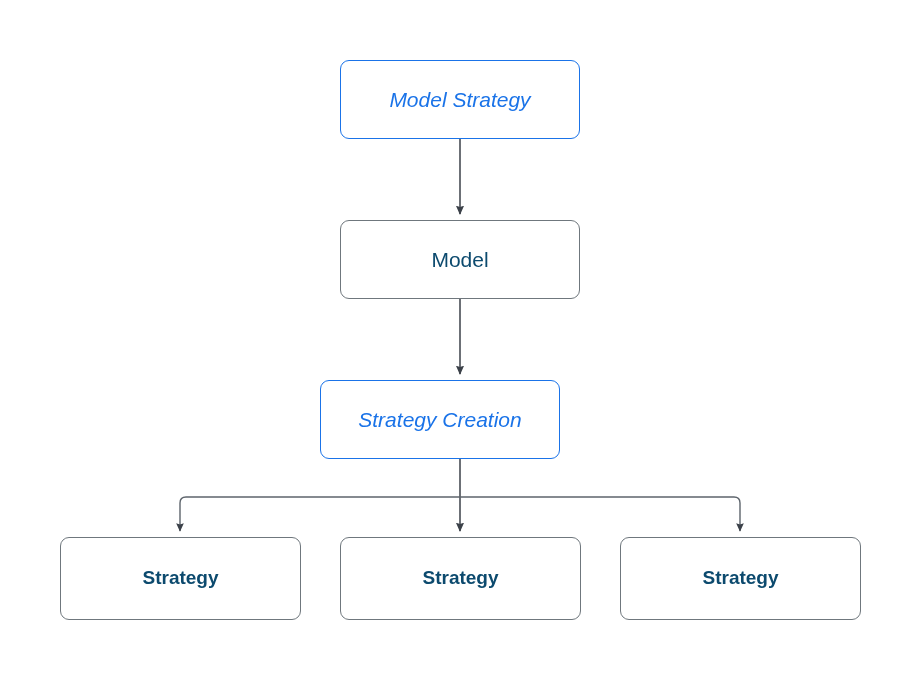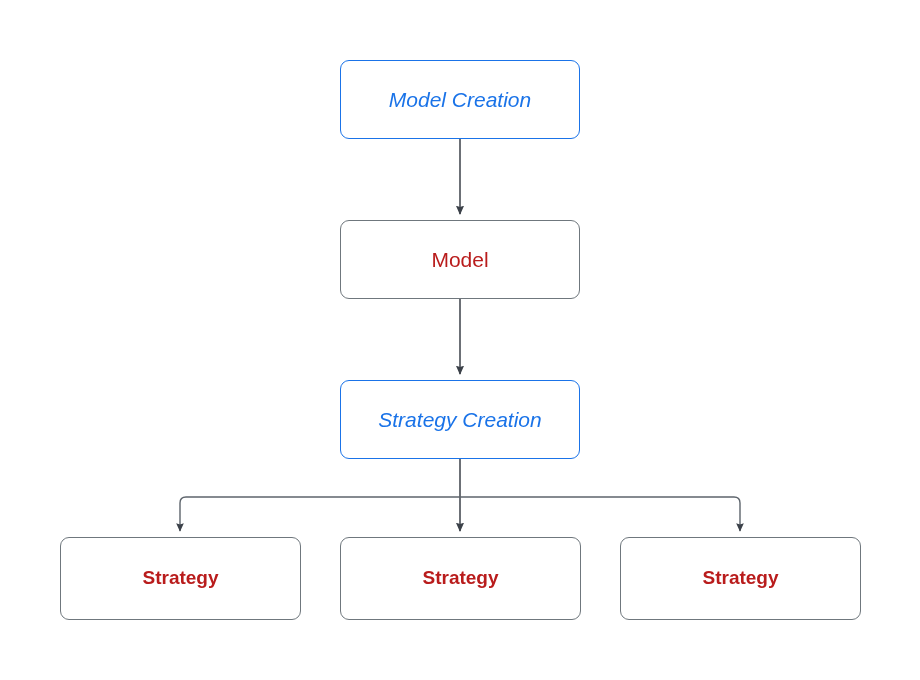--- a/index.html
+++ b/index.html
@@ -46,21 +46,21 @@
   }
   .node.accent .node-label {
     color: #1a73e8;
     font-style: italic;
     font-size: 21px;
   }
   .node.neutral {
     border-color: #6f777d;
   }
   .node.neutral .node-label {
-    color: #b91c1c;
+    color: #0c4a6e;
     font-style: normal;
     font-size: 21px;
   }
   .node.neutral.leaf .node-label {
     font-size: 19px;
     font-weight: bold;
   }
 </style>
 </head>
 <body>
@@ -79,28 +79,28 @@
     <path d="M 460 299 L 460 374" fill="none" stroke="#3b4149" stroke-width="1.5" marker-end="url(#arrowhead)"></path>
 
     <path d="M 460 459 L 460 531" fill="none" stroke="#3b4149" stroke-width="1.5" marker-end="url(#arrowhead)"></path>
 
     <path d="M 460 497 L 186 497 Q 180 497 180 503 L 180 531" fill="none" stroke="#5d646c" stroke-width="1.4" marker-end="url(#arrowhead)"></path>
 
     <path d="M 460 497 L 734 497 Q 740 497 740 503 L 740 531" fill="none" stroke="#5d646c" stroke-width="1.4" marker-end="url(#arrowhead)"></path>
   </svg>
 
   <div class="node accent" style="left:340px; top:60px; width:240px; height:79px;">
-    <span class="node-label">Model Creation</span>
+    <span class="node-label">Model Strategy</span>
   </div>
 
   <div class="node neutral" style="left:340px; top:220px; width:240px; height:79px;">
     <span class="node-label">Model</span>
   </div>
 
-  <div class="node accent" style="left:340px; top:380px; width:240px; height:79px;">
+  <div class="node accent" style="left:320px; top:380px; width:240px; height:79px;">
     <span class="node-label">Strategy Creation</span>
   </div>
 
   <div class="node neutral leaf" style="left:60px; top:537px; width:241px; height:83px;">
     <span class="node-label">Strategy</span>
   </div>
 
   <div class="node neutral leaf" style="left:340px; top:537px; width:241px; height:83px;">
     <span class="node-label">Strategy</span>
   </div>

